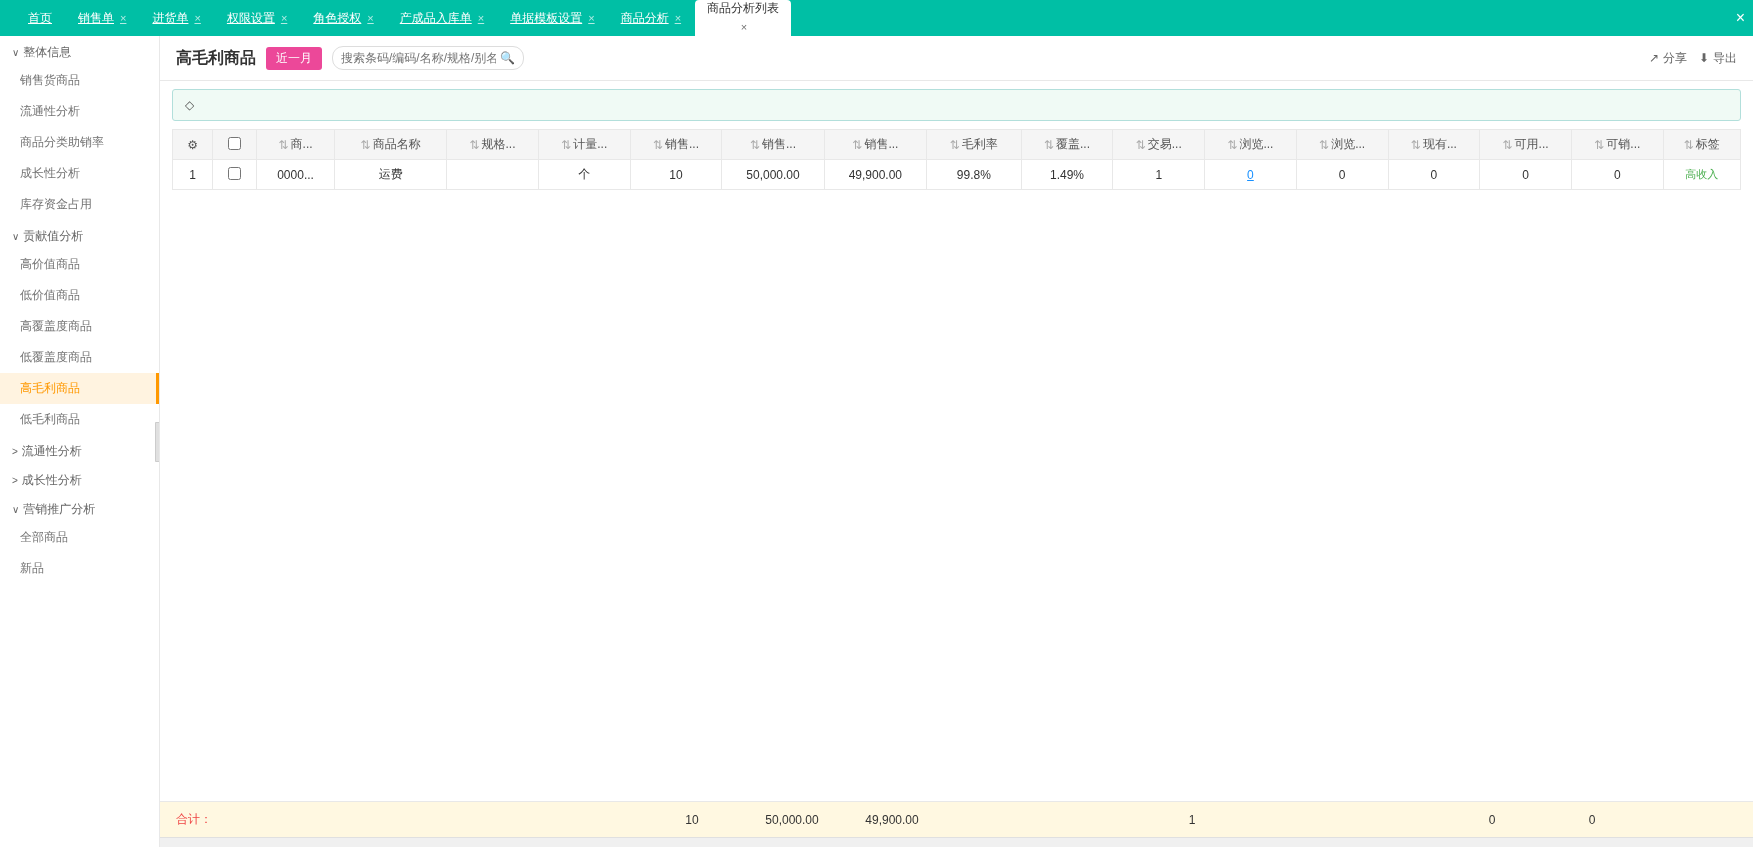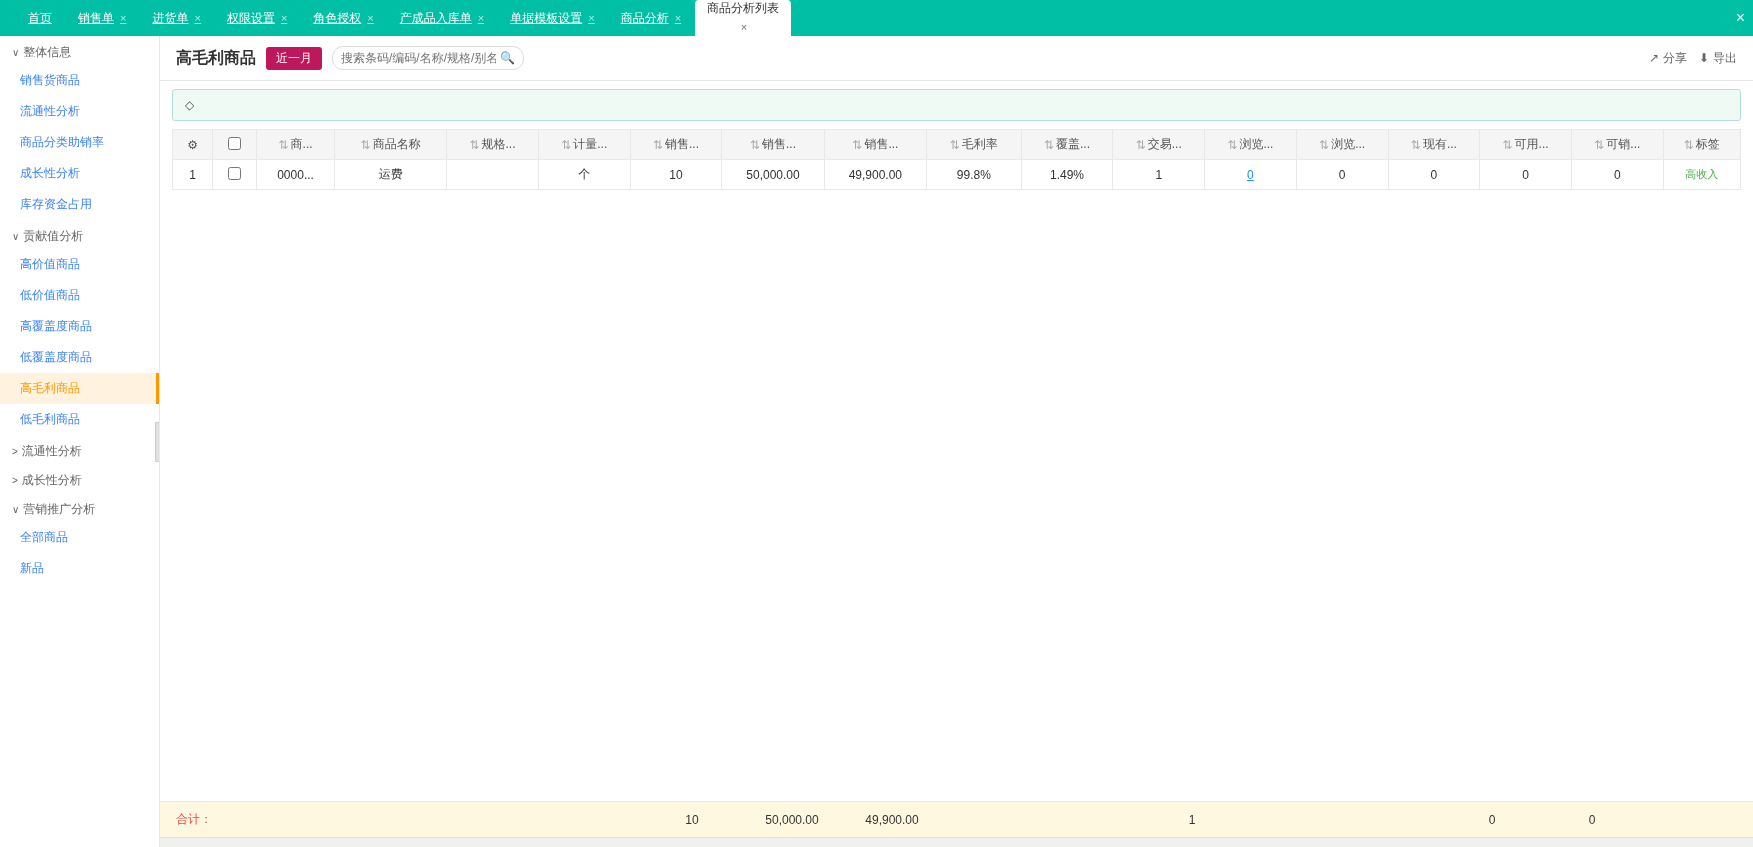--- a/index.html
+++ b/index.html
@@ -85,21 +85,21 @@
       color: #666;
       font-size: 12px;
       display: flex;
       align-items: center;
       gap: 4px;
       cursor: pointer;
     }
     .sidebar-group-title .arrow { font-size: 10px; }
     .sidebar-item {
       padding: 7px 12px 7px 20px;
-      color: #3b82f6;
+      color: #737373;
       cursor: pointer;
       font-size: 12px;
     }
     .sidebar-item.active {
       background: #fff3e0;
       color: #ff9800;
       border-right: 3px solid #ff9800;
     }
 
     
@@ -118,21 +118,21 @@
       align-items: center;
       gap: 10px;
       border-bottom: 1px solid #e8e8e8;
     }
     .content-title {
       font-size: 16px;
       font-weight: bold;
       color: #333;
     }
     .filter-btn {
-      background: #be185d;
+      background: #ec4899;
       color: white;
       border: none;
       border-radius: 3px;
       padding: 3px 10px;
       cursor: pointer;
       font-size: 12px;
     }
     .search-box {
       border: 1px solid #ddd;
       border-radius: 11px;

